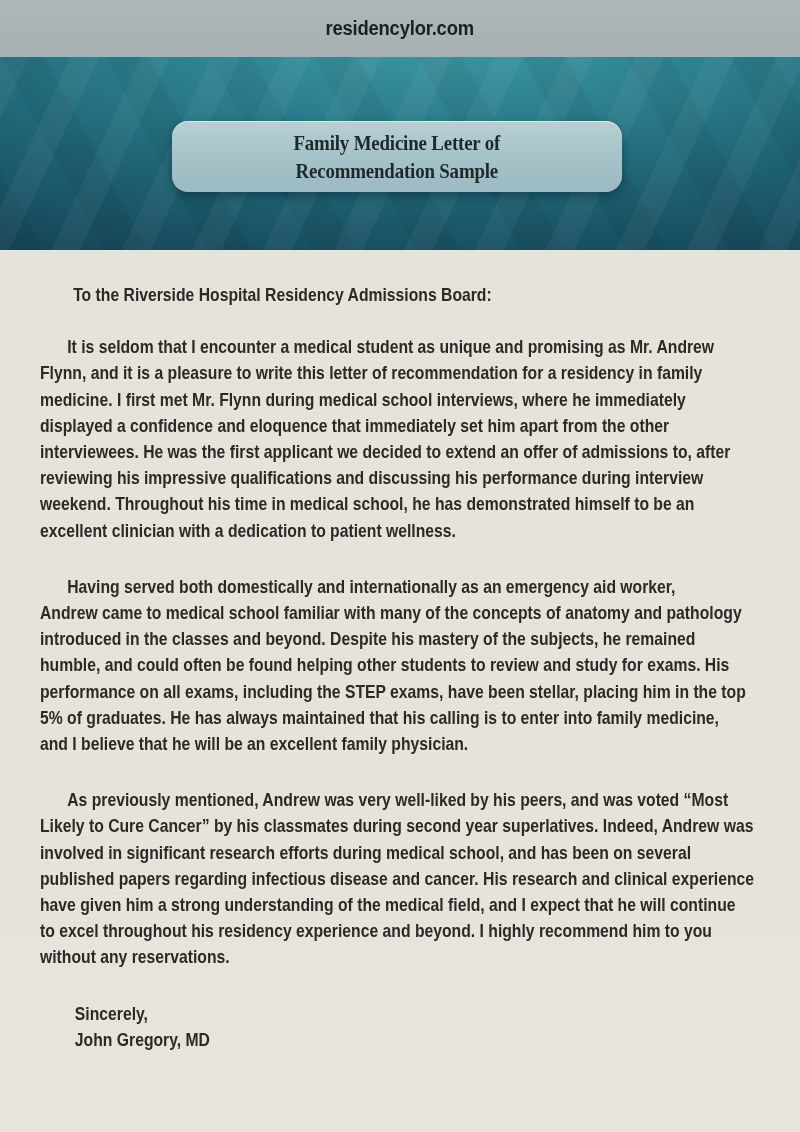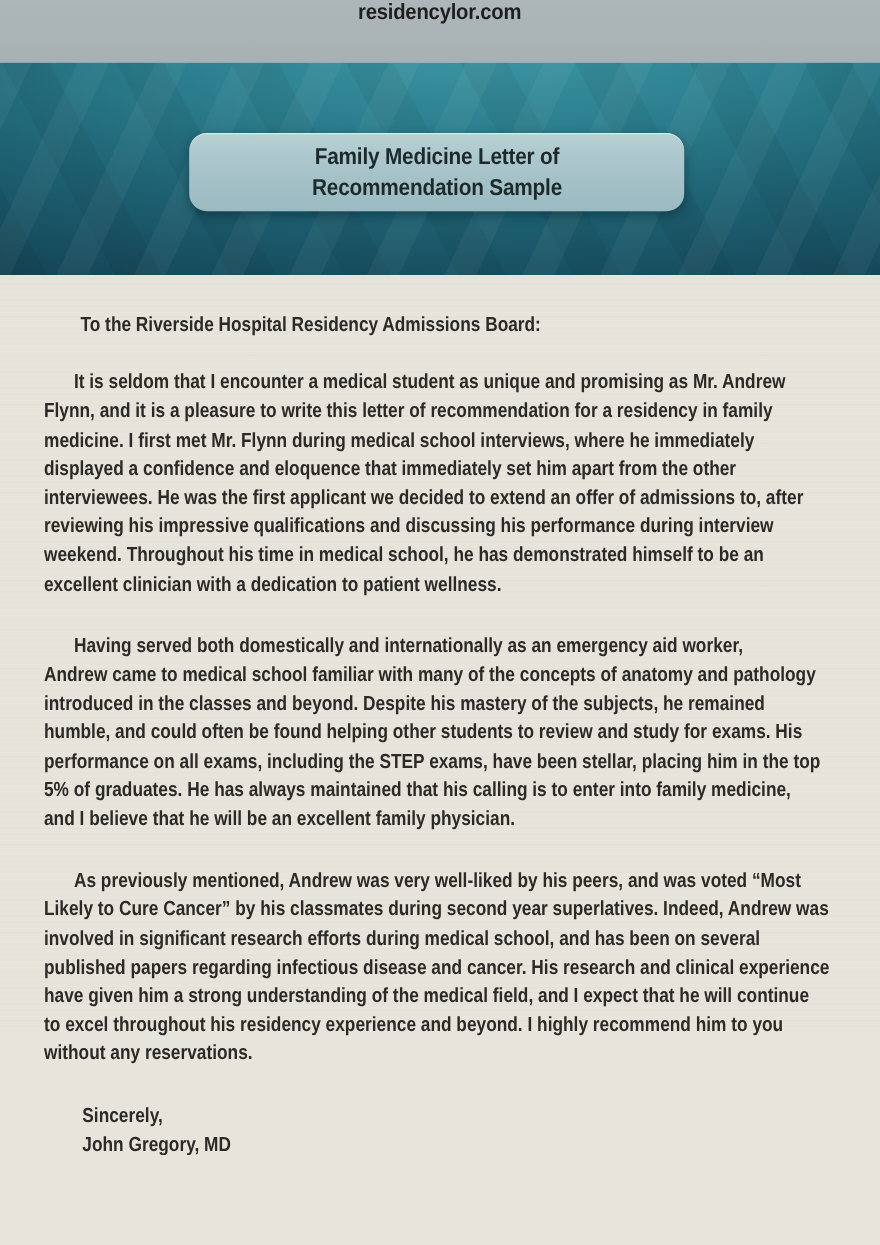--- a/index.html
+++ b/index.html
@@ -10,20 +10,21 @@
     overflow: hidden;
     font-family: "Liberation Sans", sans-serif;
     background: #e7e4dc;
   }
 
   
   .topbar {
     height: 57px;
     background: linear-gradient(180deg, #adb6b8 0%, #a7b0b2 100%);
     display: flex;
+    align-items: center;
     justify-content: center;
   }
   .site-title {
     font-size: 20px;
     font-weight: 700;
     color: #1d1f1f;
     letter-spacing: -0.2px;
     transform: scaleX(0.92);
   }
 
@@ -52,20 +53,21 @@
     top: 64px;
     width: 450px;
     height: 71px;
     border-radius: 16px;
     background: linear-gradient(180deg, #b7d0d4 0%, #a5c2c8 55%, #9bbac1 100%);
     box-shadow: 0 4px 10px rgba(4, 24, 34, 0.4),
                 inset 0 1px 0 rgba(255,255,255,0.5);
     display: flex;
     align-items: center;
     justify-content: center;
+    font-family: Liberation Serif, serif;
   }
   .panel-title {
     font-size: 21px;
     font-weight: 700;
     color: #1c2a2c;
     text-align: center;
     line-height: 28px;
     white-space: pre-line;
     letter-spacing: -0.2px;
     transform: scaleX(0.9);

